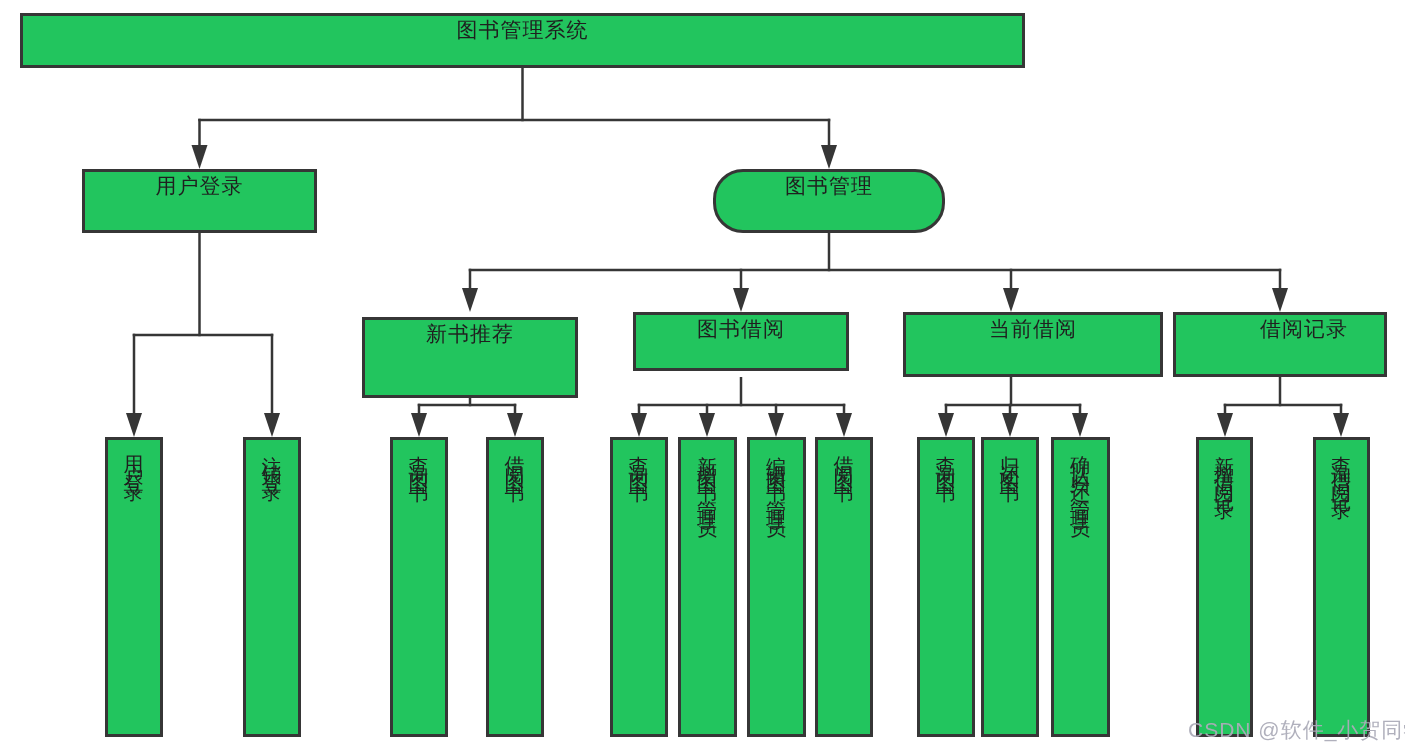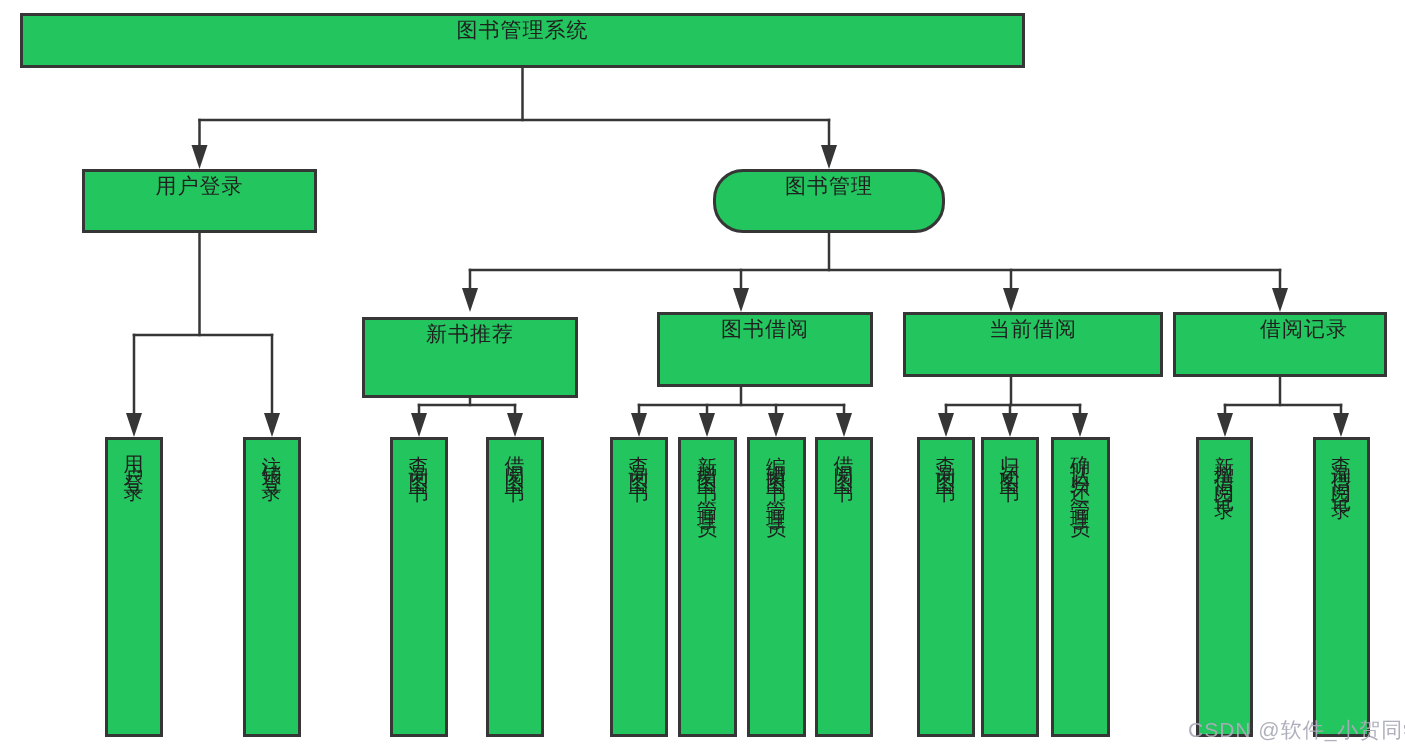--- a/index.html
+++ b/index.html
@@ -111,21 +111,21 @@
   <div class="node hnode" style="left:82px;top:169px;width:235px;height:64px;">
     <span>用户登录</span>
   </div>
   <div class="node hnode" style="left:713px;top:169px;width:232px;height:64px;border-radius:30px;">
     <span>图书管理</span>
   </div>
 
   <div class="node hnode" style="left:362px;top:304px;width:216px;height:81px;margin-top:13px;">
     <span>新书推荐</span>
   </div>
-  <div class="node hnode" style="left:657px;top:312px;width:216px;height:75px;">
+  <div class="node hnode" style="left:633px;top:312px;width:216px;height:59px;">
     <span>图书借阅</span>
   </div>
   <div class="node hnode" style="left:903px;top:312px;width:260px;height:65px;">
     <span>当前借阅</span>
   </div>
   <div class="node hnode" style="left:1173px;top:312px;width:214px;height:65px;padding-left:48px;">
     <span>借阅记录</span>
   </div>
 
   <div class="node vnode" style="left:105px;top:437px;width:58px;height:300px;">

